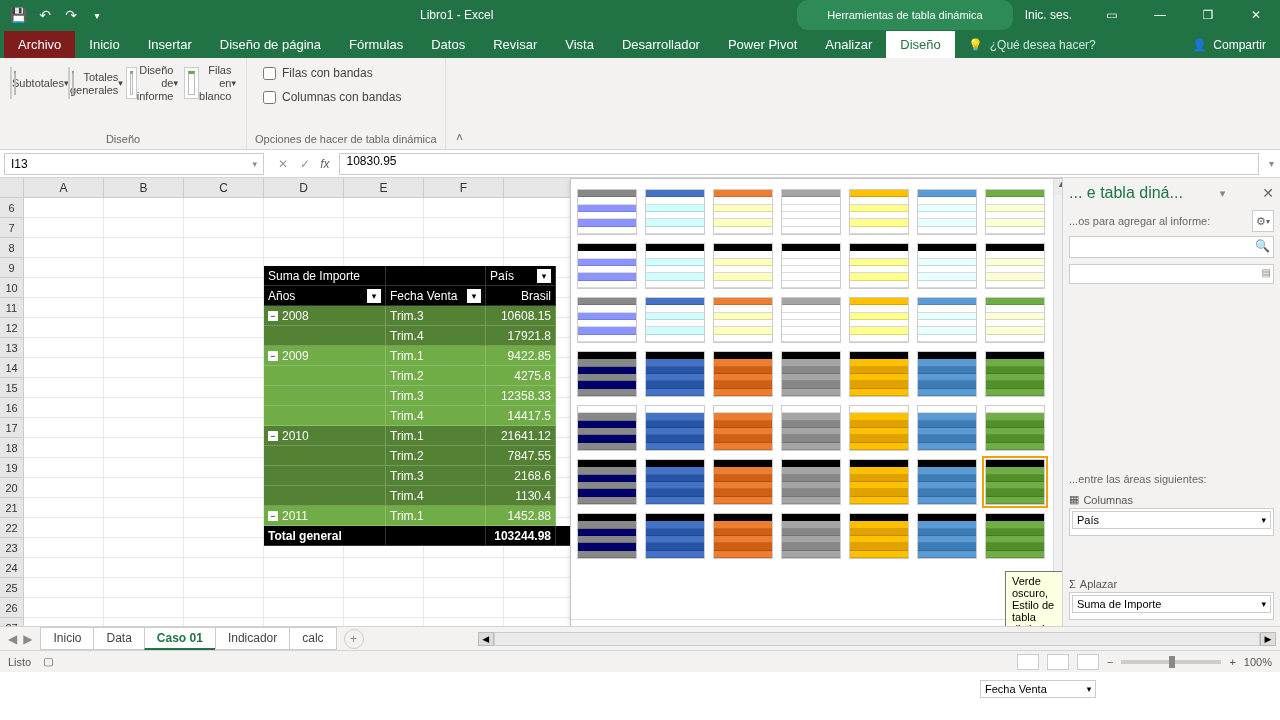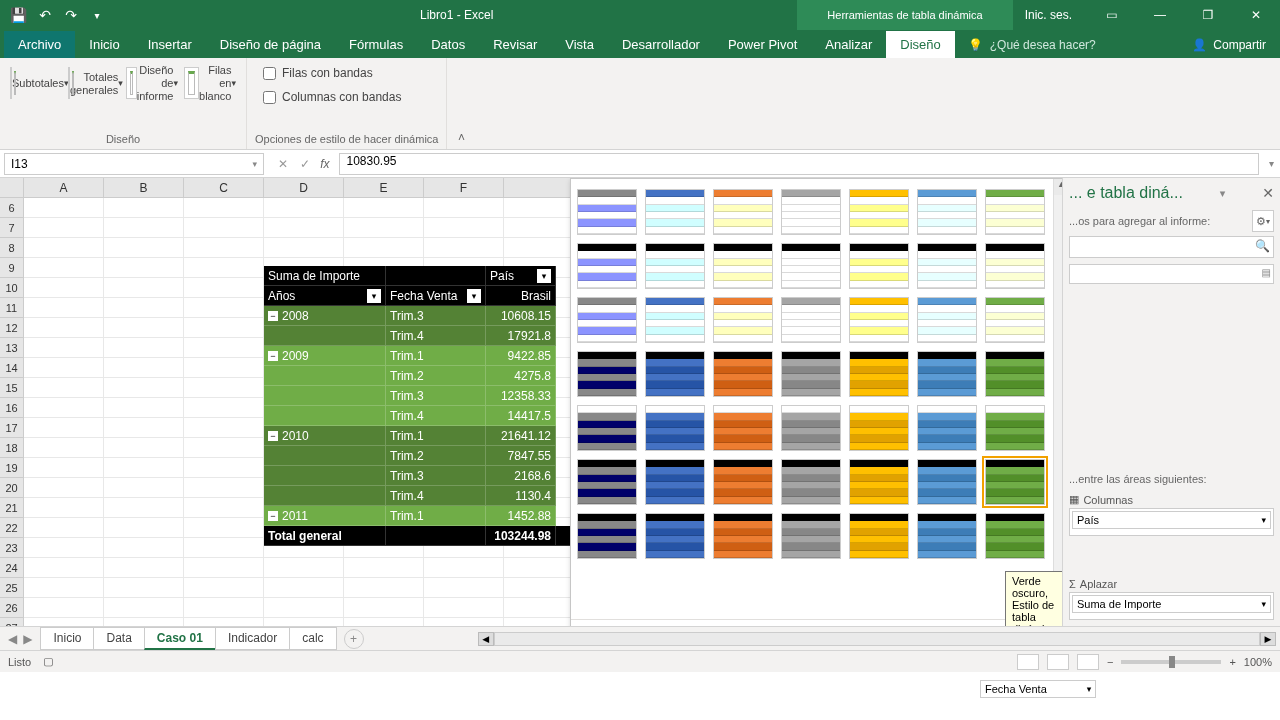--- a/index.html
+++ b/index.html
@@ -5,26 +5,26 @@
 * { box-sizing: border-box; margin: 0; padding: 0; font-family: "Segoe UI", sans-serif; }
 body { width: 1280px; height: 720px; overflow: hidden; background: #fff; font-size: 12px; }
 
 
 .titlebar { height: 30px; background: #217346; color: #fff; display: flex; align-items: center; }
 .qat { display: flex; gap: 4px; padding: 0 8px; align-items: center; }
 .qat-btn { width: 22px; height: 22px; display: flex; align-items: center; justify-content: center; color: #fff; font-size: 14px; }
 .title-center { flex: 1; text-align: center; }
 .title-right { display: flex; align-items: center; gap: 8px; padding-right: 4px; }
 .win-btn { width: 40px; height: 30px; display: flex; align-items: center; justify-content: center; font-size: 12px; color:#fff; }
-.contextual-tab { background: #2e8b57; padding: 0 30px; height: 30px; display: flex; align-items: center; font-size: 11px; }
+.contextual-tab { background: #2e8b57; padding: 0 30px; height: 30px; display: flex; align-items: center; font-size: 11px; border-radius: 11px; }
 
 
 .ribbon-tabs { height: 28px; background: #217346; display: flex; align-items: flex-end; color: #fff; padding-left: 4px; }
 .ribbon-tab { padding: 6px 14px; font-size: 13px; cursor: pointer; }
-.ribbon-tab.file { background: #0f766e; color:#fff;text-align:center;}
+.ribbon-tab.file { background: #7f1d1d; color:#fff;text-align:center;}
 .ribbon-tab.active { background: #fff; color: #217346; }
 .ribbon-tab.tell { color: #d0e8dd; font-size: 12px; display:flex; align-items:center; gap:6px;}
 .share-btn { margin-left: auto; padding: 6px 14px; display:flex; align-items:center; gap:6px;}
 
 
 .ribbon { height: 92px; background: #f3f2f1; border-bottom: 1px solid #d4d4d4; display: flex; }
 .ribbon-group { border-right: 1px solid #e1dfdd; padding: 4px 8px 2px; display:flex; flex-direction:column; justify-content:space-between; }
 .ribbon-group-label { text-align: center; font-size: 11px; color: #666; padding-bottom:2px;}
 .rg-buttons { display:flex; gap:2px; }
 .rg-btn { display:flex; flex-direction:row; align-items:center; width:56px; padding:2px; font-size:11px; color:#444; text-align:right; line-height:1.2;}
@@ -187,21 +187,21 @@
         <label>
             <input type="checkbox" style="">
             <span>Filas con bandas</span>
           </label>
         <label>
             <input type="checkbox" style="">
             <span>Columnas con bandas</span>
           </label>
       </div>
     </div>
-    <div class="ribbon-group-label">Opciones de estilo de hacer dinámica</div>
+    <div class="ribbon-group-label">Opciones de hacer de tabla dinámica</div>
   </div>
   <div class="collapse-caret">˄</div>
 </div>
 
 <div class="fbar">
   <div class="name-box">
       <span>I13</span>
       <span style="font-size:9px;color:#888;">▾</span>
     </div>
   <div class="fx-btns">

